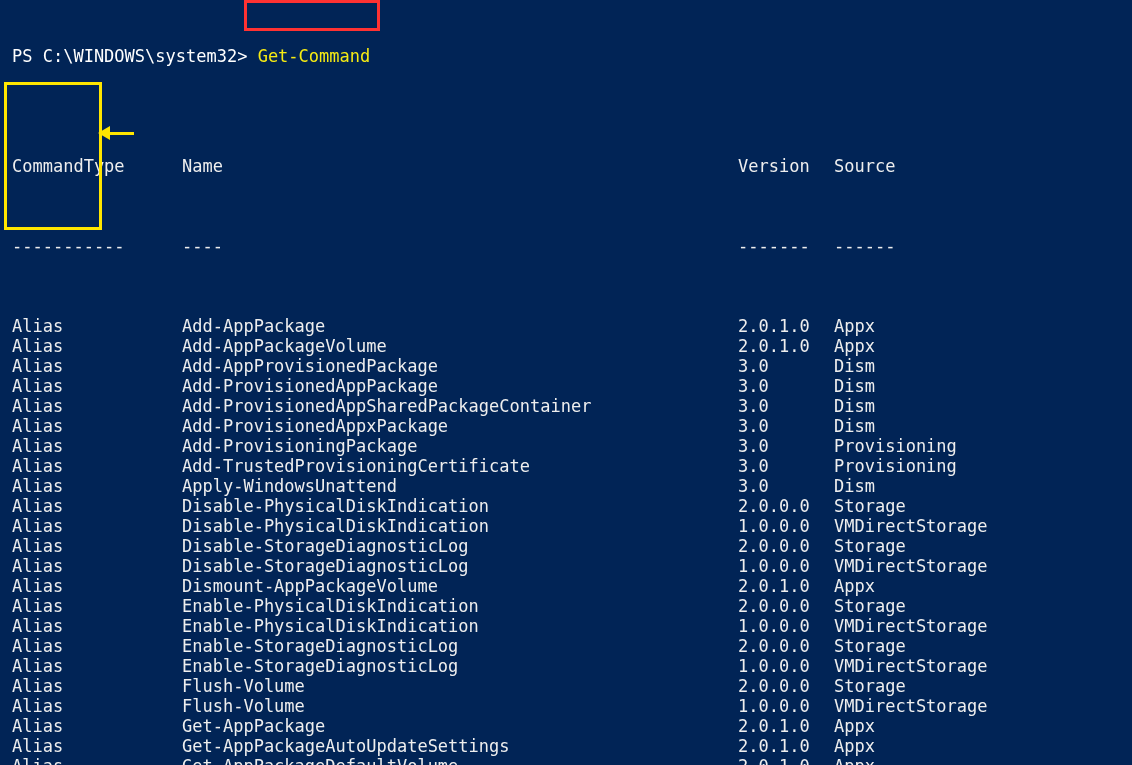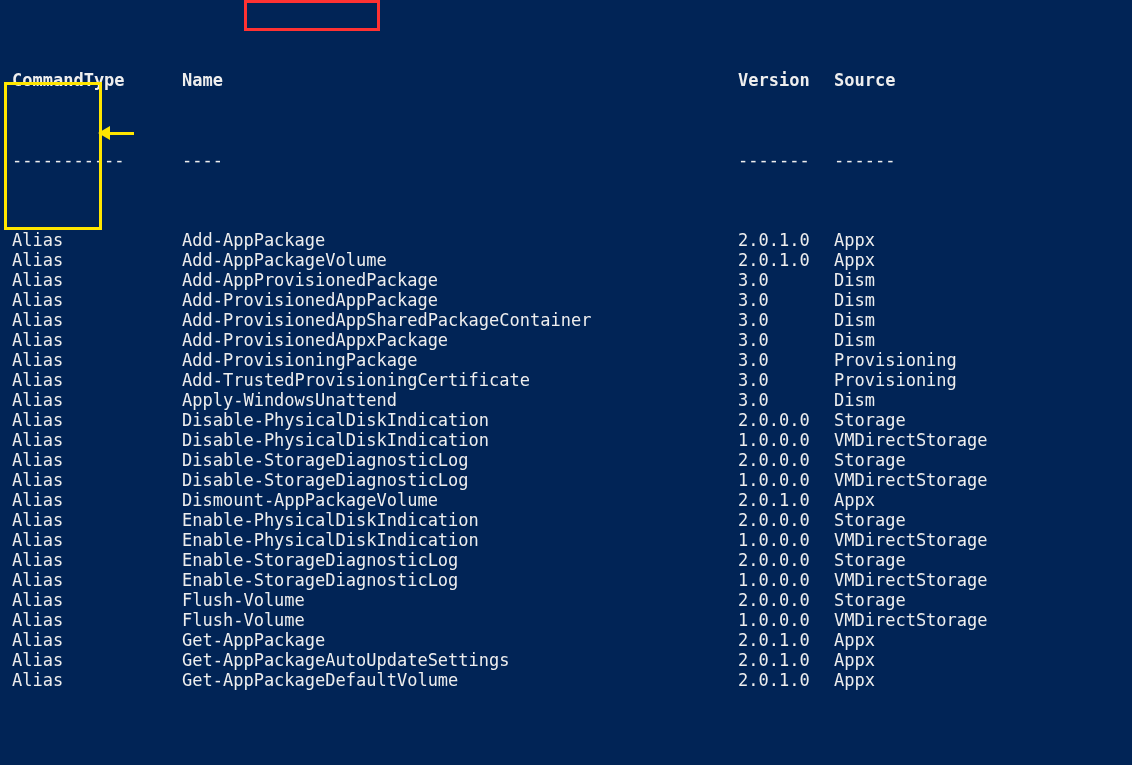--- a/index.html
+++ b/index.html
@@ -19,22 +19,21 @@
     position: absolute;
     left: 12px;
     top: 6px;
     letter-spacing: 0px;
     white-space: pre;
   }
   .prompt-line {
     margin-bottom: 20px;
   }
   .header-line {
-    margin-top: 4px;
-    font-weight: bold;
+    margin-top: 10px;
   }
   .yellow { color: #f6eb13; font-weight: 400; }
   .white { color: #ffffff; }
   .cell {
     display: inline-block;
     white-space: pre;
     vertical-align: top;
   }
   
   .col-type { width: 170px; }
@@ -67,20 +66,21 @@
     height: 0;
     border-top: 7px solid transparent;
     border-bottom: 7px solid transparent;
     border-right: 12px solid #ffe600;
   }
 </style>
 </head>
 <body>
 
 <div class="terminal">
+  <div class="prompt-line"><span class="white">PS C:\WINDOWS\system32&gt; </span><span class="yellow">Get-Command</span></div>
 
   <div class="header-line"><span class="cell col-type">CommandType</span><span class="cell col-name">Name</span><span class="cell col-ver">Version</span><span class="cell col-src">Source</span></div>
 
   <div><span class="cell col-type">-----------</span><span class="cell col-name">----</span><span class="cell col-ver">-------</span><span class="cell col-src">------</span></div>
 
   <div id="rows-container"><div><span class="cell col-type">Alias</span><span class="cell col-name">Add-AppPackage</span><span class="cell col-ver">2.0.1.0</span><span class="cell col-src">Appx</span></div><div><span class="cell col-type">Alias</span><span class="cell col-name">Add-AppPackageVolume</span><span class="cell col-ver">2.0.1.0</span><span class="cell col-src">Appx</span></div><div><span class="cell col-type">Alias</span><span class="cell col-name">Add-AppProvisionedPackage</span><span class="cell col-ver">3.0</span><span class="cell col-src">Dism</span></div><div><span class="cell col-type">Alias</span><span class="cell col-name">Add-ProvisionedAppPackage</span><span class="cell col-ver">3.0</span><span class="cell col-src">Dism</span></div><div><span class="cell col-type">Alias</span><span class="cell col-name">Add-ProvisionedAppSharedPackageContainer</span><span class="cell col-ver">3.0</span><span class="cell col-src">Dism</span></div><div><span class="cell col-type">Alias</span><span class="cell col-name">Add-ProvisionedAppxPackage</span><span class="cell col-ver">3.0</span><span class="cell col-src">Dism</span></div><div><span class="cell col-type">Alias</span><span class="cell col-name">Add-ProvisioningPackage</span><span class="cell col-ver">3.0</span><span class="cell col-src">Provisioning</span></div><div><span class="cell col-type">Alias</span><span class="cell col-name">Add-TrustedProvisioningCertificate</span><span class="cell col-ver">3.0</span><span class="cell col-src">Provisioning</span></div><div><span class="cell col-type">Alias</span><span class="cell col-name">Apply-WindowsUnattend</span><span class="cell col-ver">3.0</span><span class="cell col-src">Dism</span></div><div><span class="cell col-type">Alias</span><span class="cell col-name">Disable-PhysicalDiskIndication</span><span class="cell col-ver">2.0.0.0</span><span class="cell col-src">Storage</span></div><div><span class="cell col-type">Alias</span><span class="cell col-name">Disable-PhysicalDiskIndication</span><span class="cell col-ver">1.0.0.0</span><span class="cell col-src">VMDirectStorage</span></div><div><span class="cell col-type">Alias</span><span class="cell col-name">Disable-StorageDiagnosticLog</span><span class="cell col-ver">2.0.0.0</span><span class="cell col-src">Storage</span></div><div><span class="cell col-type">Alias</span><span class="cell col-name">Disable-StorageDiagnosticLog</span><span class="cell col-ver">1.0.0.0</span><span class="cell col-src">VMDirectStorage</span></div><div><span class="cell col-type">Alias</span><span class="cell col-name">Dismount-AppPackageVolume</span><span class="cell col-ver">2.0.1.0</span><span class="cell col-src">Appx</span></div><div><span class="cell col-type">Alias</span><span class="cell col-name">Enable-PhysicalDiskIndication</span><span class="cell col-ver">2.0.0.0</span><span class="cell col-src">Storage</span></div><div><span class="cell col-type">Alias</span><span class="cell col-name">Enable-PhysicalDiskIndication</span><span class="cell col-ver">1.0.0.0</span><span class="cell col-src">VMDirectStorage</span></div><div><span class="cell col-type">Alias</span><span class="cell col-name">Enable-StorageDiagnosticLog</span><span class="cell col-ver">2.0.0.0</span><span class="cell col-src">Storage</span></div><div><span class="cell col-type">Alias</span><span class="cell col-name">Enable-StorageDiagnosticLog</span><span class="cell col-ver">1.0.0.0</span><span class="cell col-src">VMDirectStorage</span></div><div><span class="cell col-type">Alias</span><span class="cell col-name">Flush-Volume</span><span class="cell col-ver">2.0.0.0</span><span class="cell col-src">Storage</span></div><div><span class="cell col-type">Alias</span><span class="cell col-name">Flush-Volume</span><span class="cell col-ver">1.0.0.0</span><span class="cell col-src">VMDirectStorage</span></div><div><span class="cell col-type">Alias</span><span class="cell col-name">Get-AppPackage</span><span class="cell col-ver">2.0.1.0</span><span class="cell col-src">Appx</span></div><div><span class="cell col-type">Alias</span><span class="cell col-name">Get-AppPackageAutoUpdateSettings</span><span class="cell col-ver">2.0.1.0</span><span class="cell col-src">Appx</span></div><div><span class="cell col-type">Alias</span><span class="cell col-name">Get-AppPackageDefaultVolume</span><span class="cell col-ver">2.0.1.0</span><span class="cell col-src">Appx</span></div></div>
 </div>
 
 <div class="box-red" style="left:244px;top:0px;width:130px;height:25px;"></div>
 <div class="box-yellow" style="left:4px;top:82px;width:92px;height:142px;"></div>

